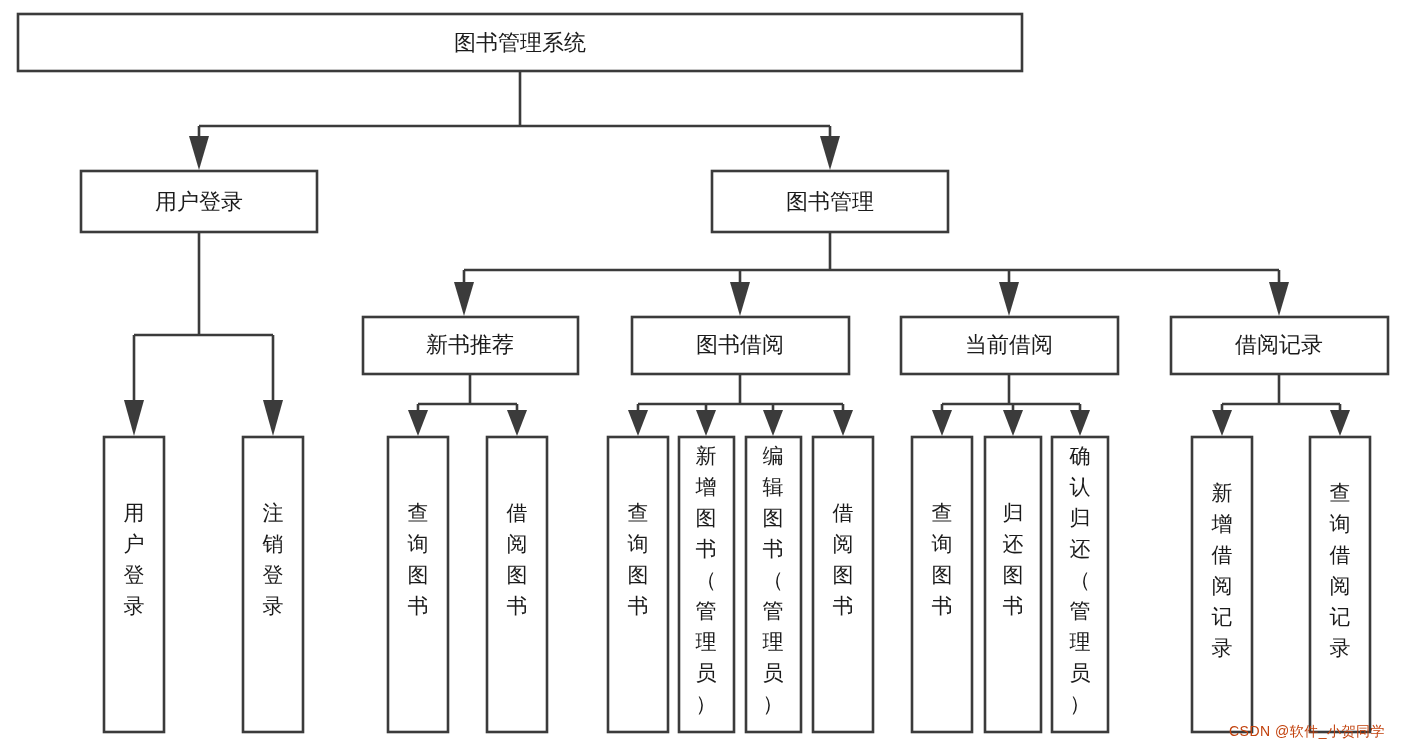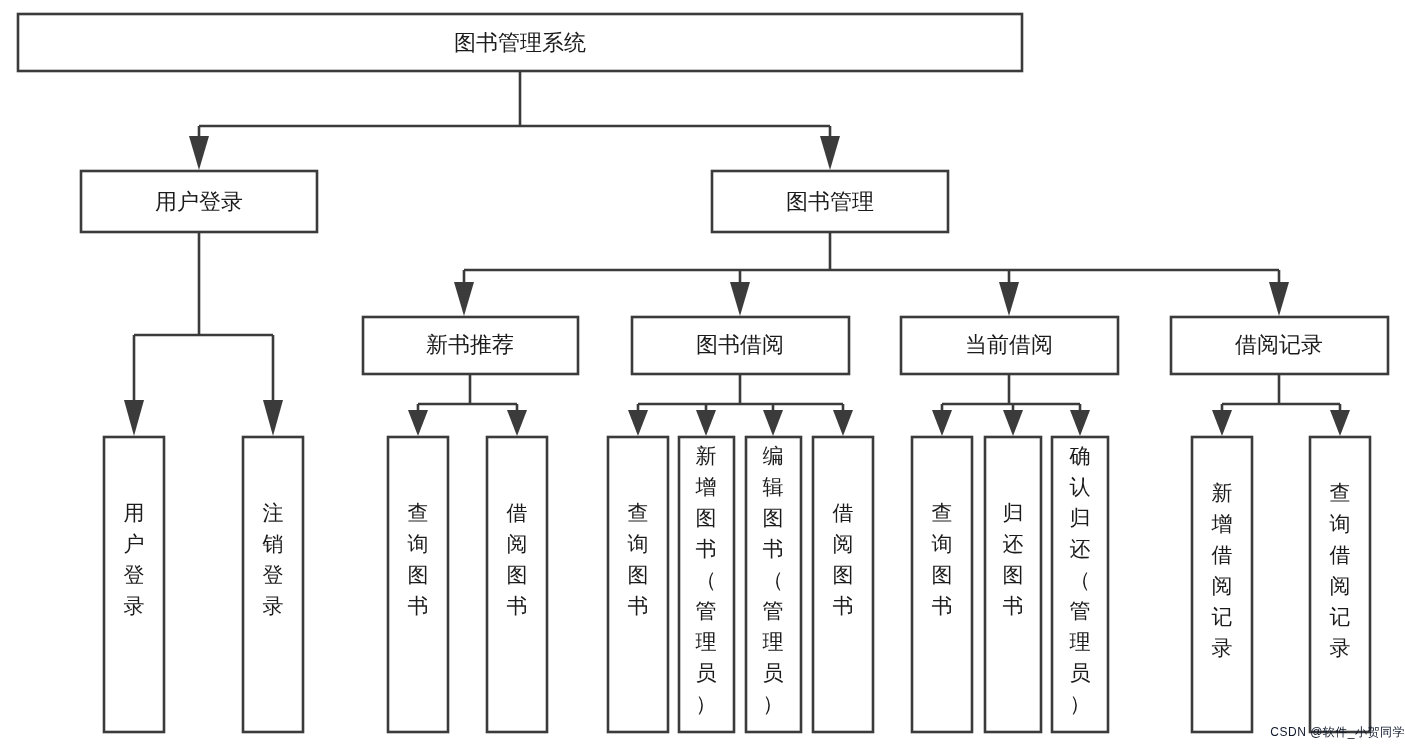--- a/index.html
+++ b/index.html
@@ -47,25 +47,25 @@
     dominant-baseline: middle;
   }
   .node-label-v {
     font-family: "Liberation Sans", "DejaVu Sans", sans-serif;
     font-size: 21px;
     fill: #1b1b1b;
     text-anchor: middle;
   }
   .watermark {
     position: absolute;
-    right: 0;
+    right: 20px;
     bottom: 6px;
     font-family: "Liberation Sans", "DejaVu Sans", sans-serif;
-    font-size: 12px;
-    color: #0f172a;
+    font-size: 14px;
+    color: #c2410c;
     letter-spacing: 0.5px;
     white-space: nowrap;
     user-select: none;
   }
 </style>
 </head>
 <body>
 
 <div id="stage">
 

